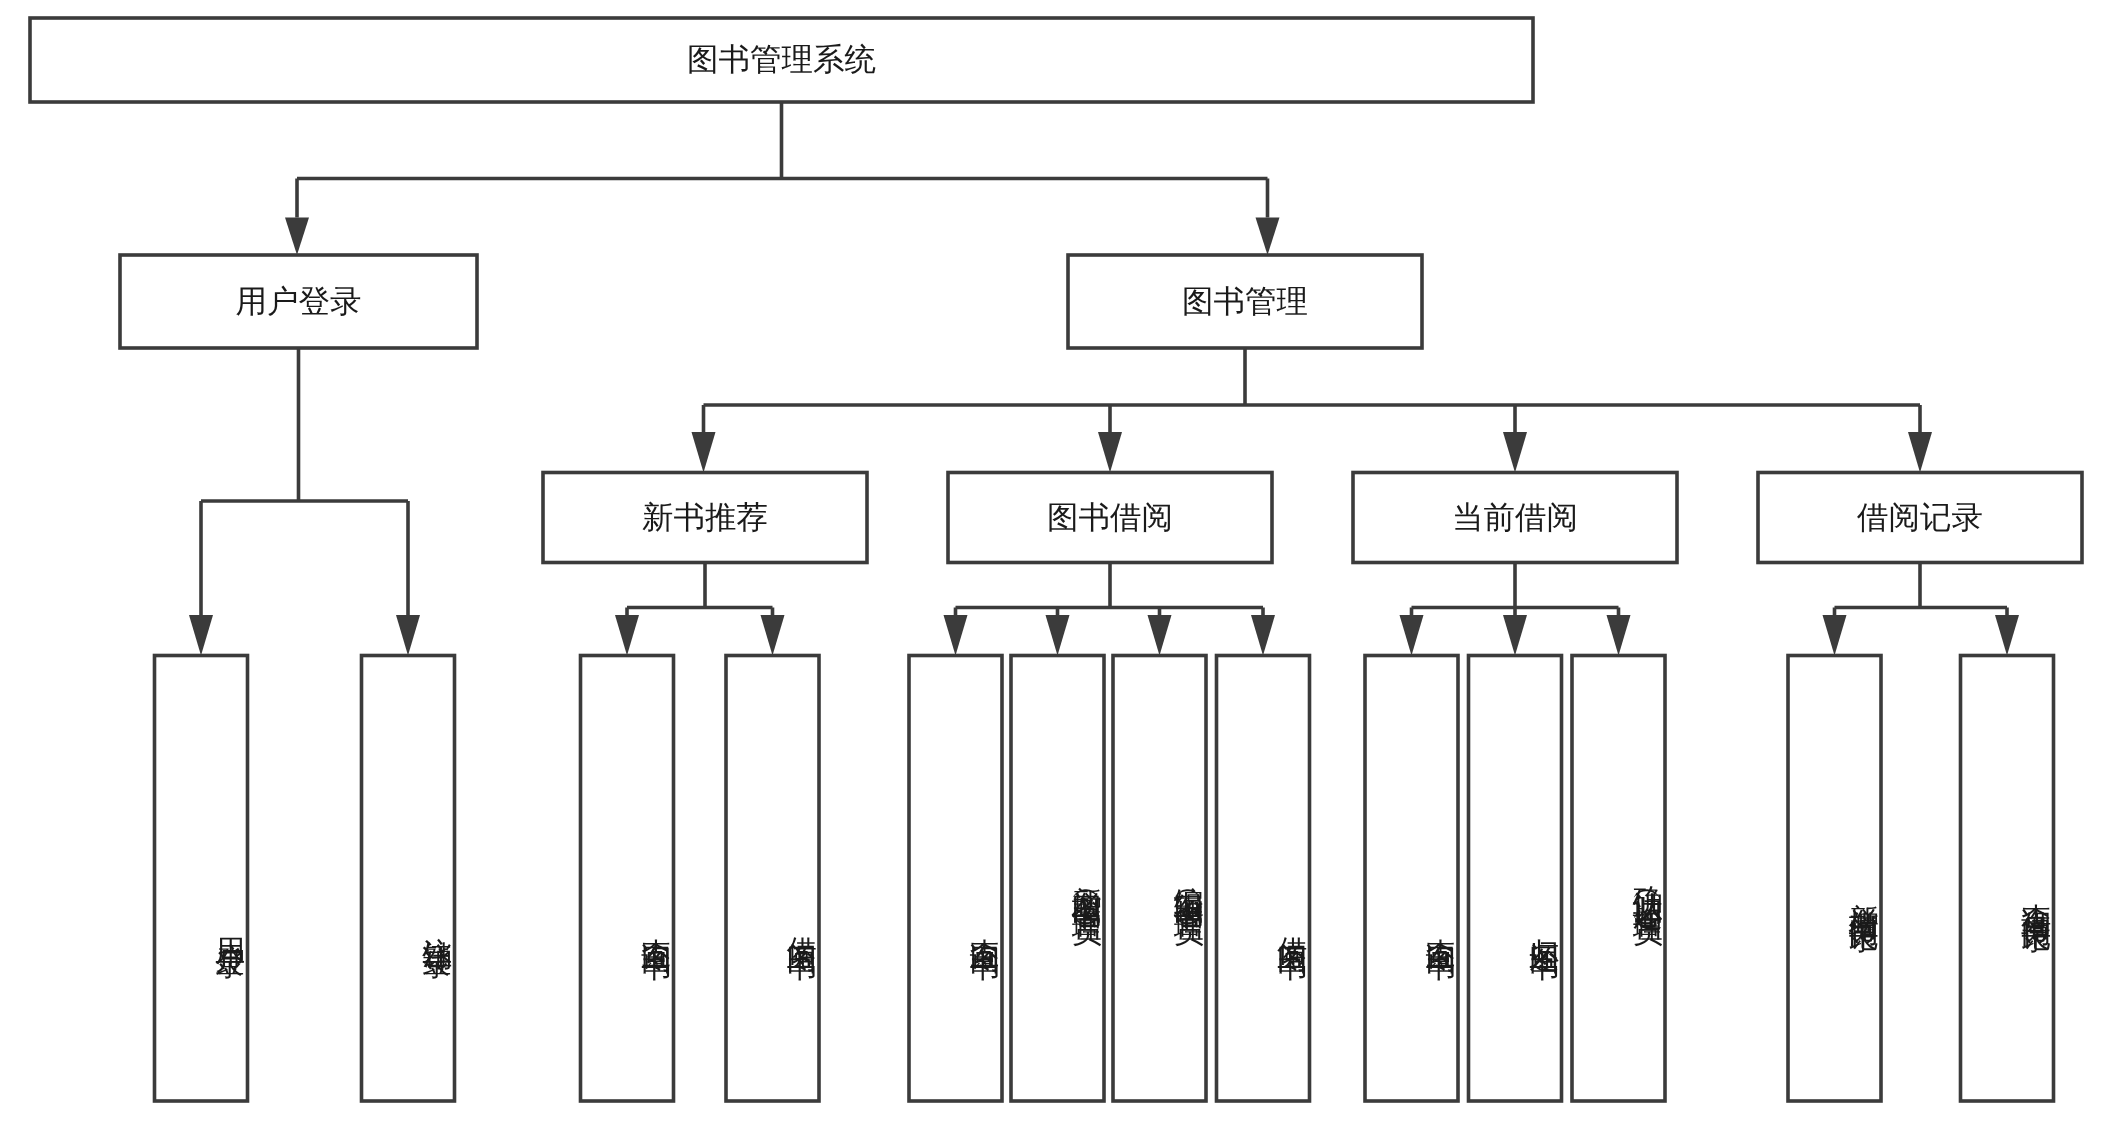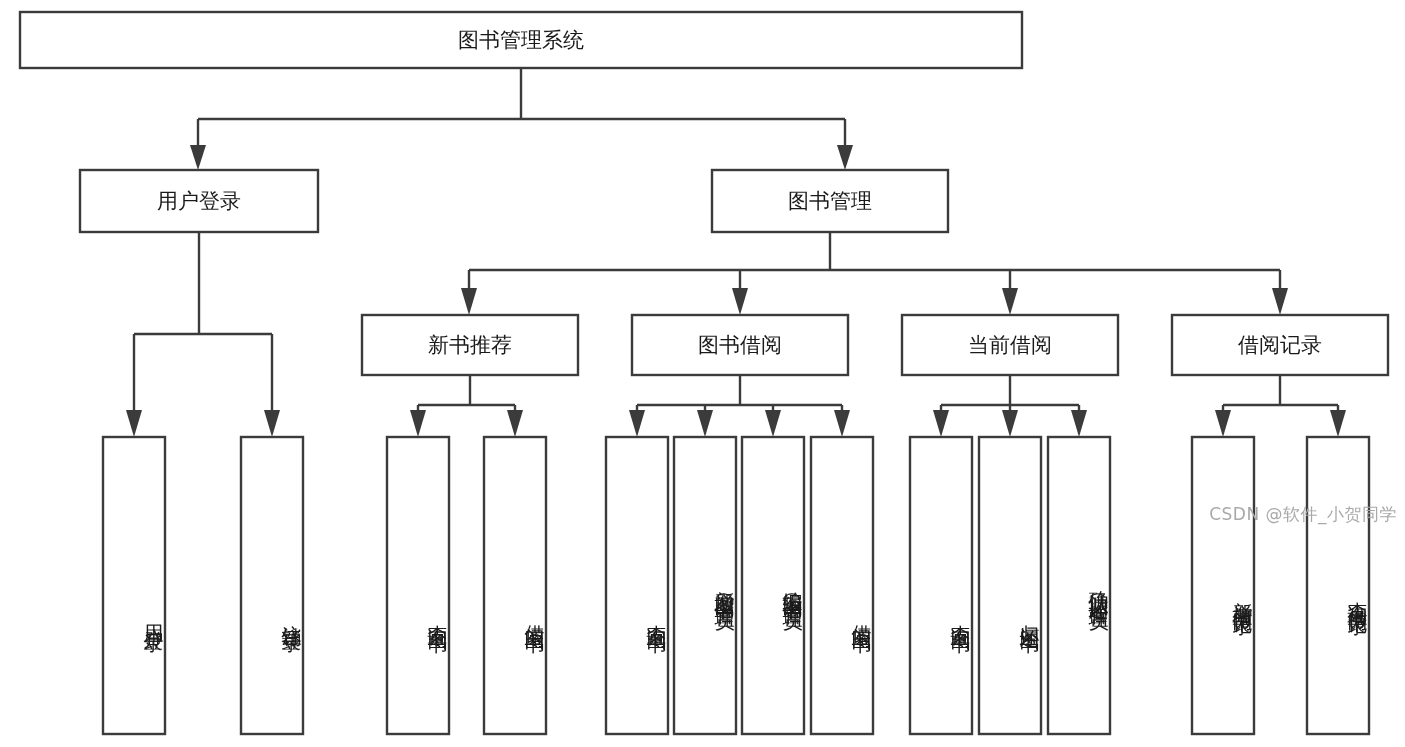--- a/index.html
+++ b/index.html
@@ -243,15 +243,14 @@
   <div class="leaf-label" style="left:742px; top:443px; width:62px; height:290px;">编辑图书（管理员）</div>
   <div class="leaf-label" style="left:811px; top:500px; width:62px; height:230px;">借阅图书</div>
 
   <div class="leaf-label" style="left:910px; top:500px; width:62px; height:230px;">查询图书</div>
   <div class="leaf-label" style="left:979px; top:500px; width:62px; height:230px;">归还图书</div>
   <div class="leaf-label" style="left:1048px; top:443px; width:62px; height:290px;">确认归还（管理员）</div>
 
   <div class="leaf-label" style="left:1192px; top:460px; width:62px; height:270px;">新增借阅记录</div>
   <div class="leaf-label" style="left:1307px; top:460px; width:62px; height:270px;">查询借阅记录</div>
 
-  <div class="watermark">CSDN @软件_小贺同学</div>
 
 </div>
 
 </body></html>

